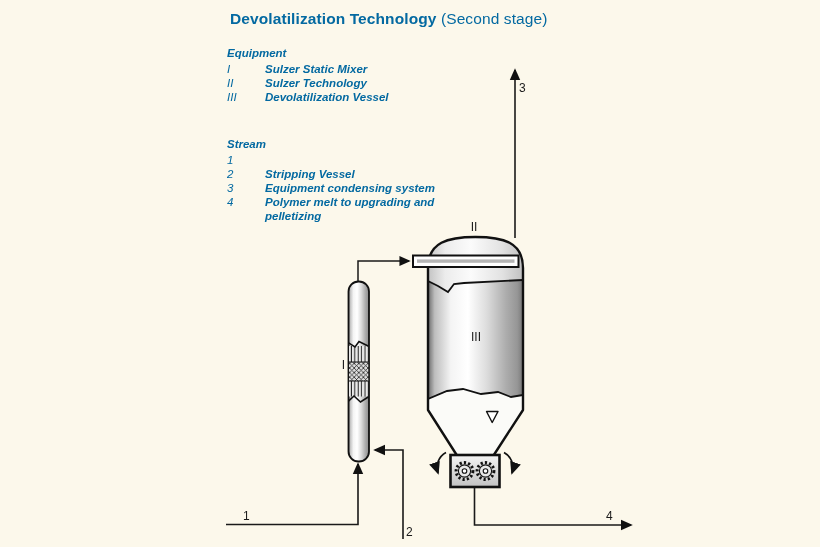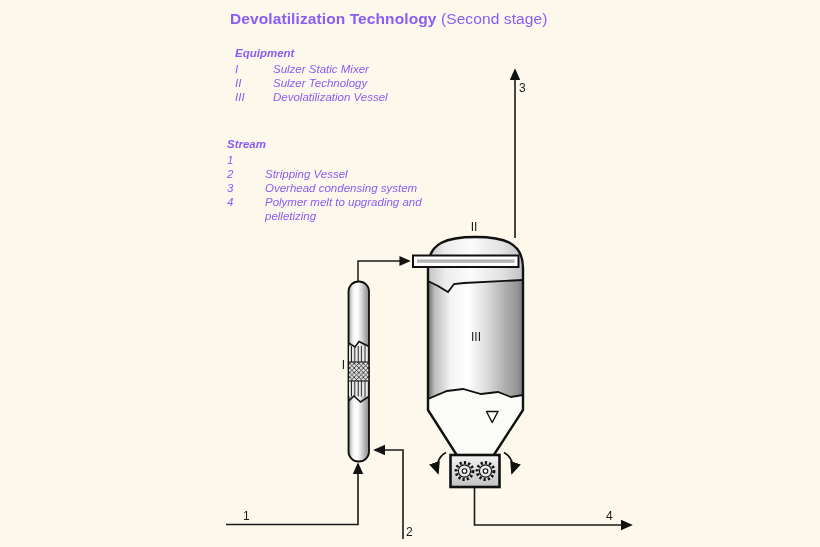--- a/index.html
+++ b/index.html
@@ -1,29 +1,29 @@
 <!DOCTYPE html>
 <html><head>
 <meta charset="utf-8">
 <style>
   html,body{margin:0;padding:0;}
   .canvas{
     position:relative;width:820px;height:547px;overflow:hidden;
     background:#FCF8EB;
-    font-family:"Liberation Sans",sans-serif;color:#8b5cf6;
+    font-family:"Liberation Sans",sans-serif;color:#0369a1;
   }
   .title{position:absolute;left:230px;top:10px;font-size:15.5px;letter-spacing:.1px;white-space:nowrap;}
   .title .t-main{font-weight:bold;}
   .legend{position:absolute;left:227px;font-size:11.5px;font-style:italic;line-height:14px;}
-  .legend.equipment{top:46px;margin-left:8px;}
+  .legend.equipment{top:46px;}
   .legend.stream{top:118px;margin-top:19px;}
   .legend-heading{font-weight:bold;margin-bottom:2px;}
   .legend-row{display:flex;}
   .legend-row .code{width:38px;flex:0 0 38px;}
-  .legend-row .lab{max-width:196px;}
+  .legend-row .lab{max-width:196px;font-weight:bold;}
   svg text{font-family:"Liberation Sans",sans-serif;fill:#1a1a1a;}
   .diagram{position:absolute;left:0;top:0;}
 </style>
 </head>
 <body>
 
 <div class="canvas">
 
   <div class="title"><span class="t-main">Devolatilization Technology</span><span class="t-suffix"> (Second stage)</span></div>
 
@@ -47,21 +47,21 @@
     <div class="legend-heading">Stream</div>
     <div class="legend-row">
       <span class="code">1</span>
     </div>
     <div class="legend-row">
       <span class="code">2</span>
       <span class="lab">Stripping Vessel</span>
     </div>
     <div class="legend-row">
       <span class="code">3</span>
-      <span class="lab">Overhead condensing system</span>
+      <span class="lab">Equipment condensing system</span>
     </div>
     <div class="legend-row">
       <span class="code">4</span>
       <span class="lab">Polymer melt to upgrading and pelletizing</span>
     </div>
   </div>
 
   <svg class="diagram" width="820" height="547" viewBox="0 0 820 547">
     <defs>
       <linearGradient id="metal" x1="0" y1="0" x2="1" y2="0">

